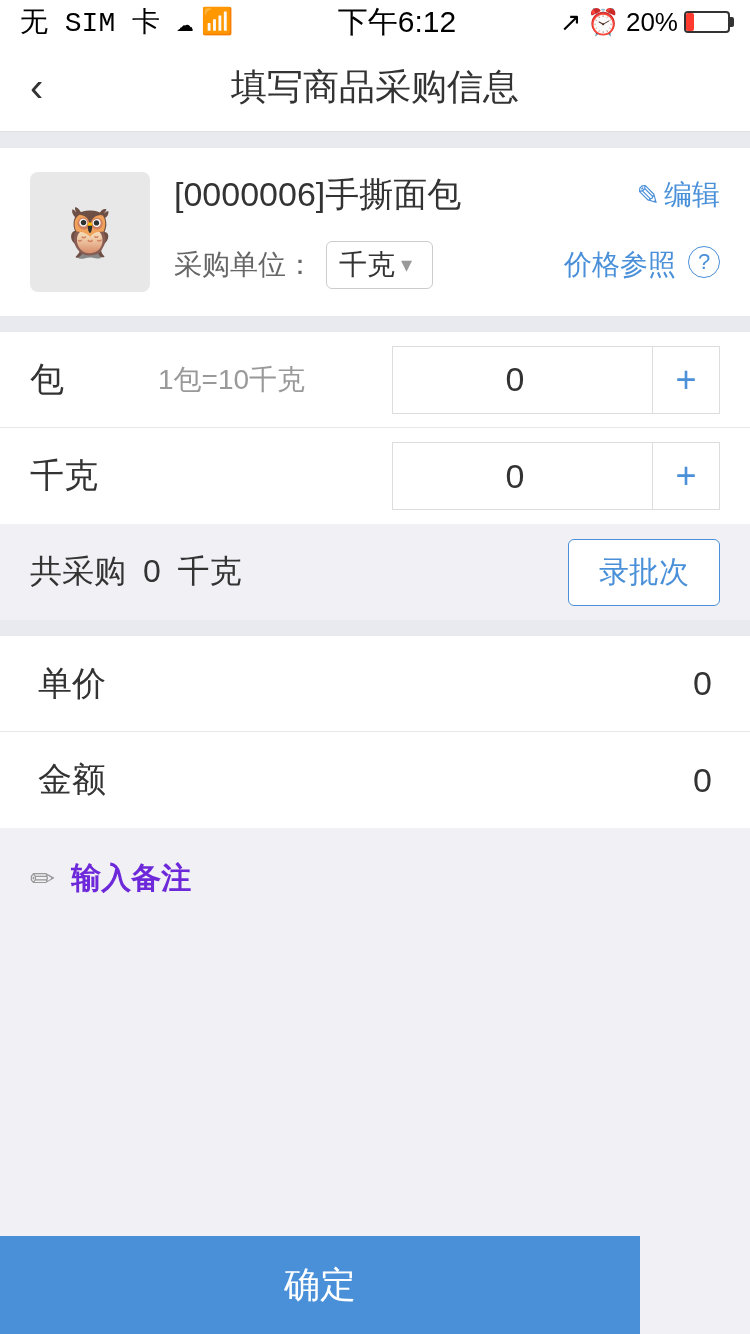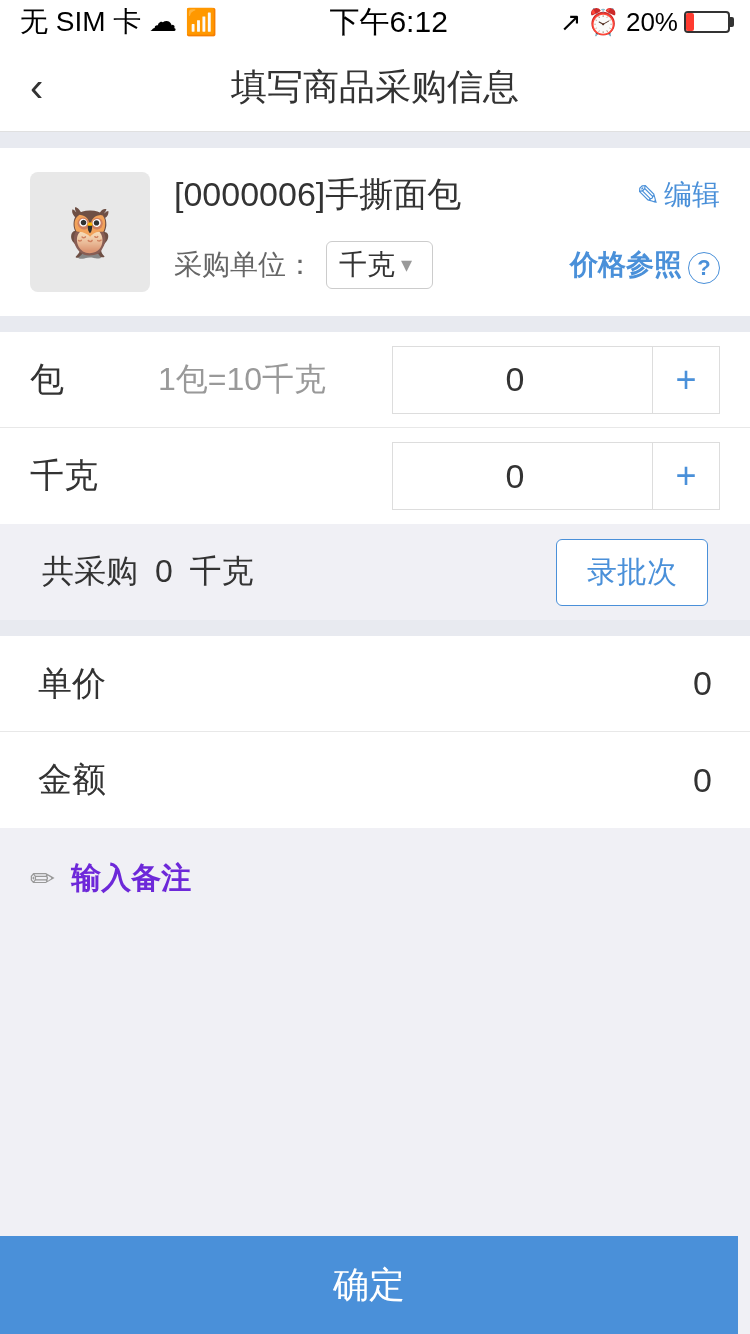--- a/index.html
+++ b/index.html
@@ -18,21 +18,21 @@
       width: 750px;
       height: 44px;
       background: #fff;
       display: flex;
       align-items: center;
       justify-content: space-between;
       padding: 0 20px;
       font-size: 28px;
       color: #000;
     }
-    .status-left { display: flex; align-items: center; gap: 8px; }
+    .status-left { display: flex; align-items: center; gap: 8px; font-family: Liberation Mono, monospace; }
     .status-center { font-weight: 500; font-size: 30px; }
     .status-right { display: flex; align-items: center; gap: 6px; font-size: 26px; }
     .battery {
       width: 46px; height: 22px; border: 2px solid #333; border-radius: 4px; position: relative; display: inline-flex; align-items: center;
     }
     .battery::after {
       content: ''; position: absolute; right: -6px; top: 50%; transform: translateY(-50%);
       width: 4px; height: 10px; background: #333; border-radius: 0 2px 2px 0;
     }
     .battery-fill {
@@ -140,23 +140,22 @@
       color: #333;
       position: relative;
       display: inline-flex;
       align-items: center;
       gap: 6px;
     }
     .price-ref {
       font-size: 28px;
       color: #4a90d9;
       display: flex;
-      align-items: flex-end;
-      gap: 6px;
-      font-weight: bold;
+      align-items: flex-start;
+      gap: 12px;
     }
 
     
     .quantity-section {
       background: #fff;
       margin-top: 0;
     }
     .quantity-row {
       display: flex;
       align-items: center;
@@ -166,21 +165,21 @@
     }
     .quantity-row:last-child {
       border-bottom: none;
     }
     .quantity-label {
       font-size: 34px;
       color: #333;
       min-width: 120px;
     }
     .quantity-sublabel {
-      font-size: 32px;
+      font-size: 28px;
       color: #999;
       margin-left: 8px;
     }
     .quantity-input-wrap {
       flex: 1;
       display: flex;
       align-items: center;
       justify-content: flex-end;
       gap: 0;
     }
@@ -204,21 +203,21 @@
       align-items: center;
       justify-content: center;
       font-size: 36px;
       color: #4a90d9;
       cursor: pointer;
     }
 
     
     .summary-section {
       background: #f0f0f5;
-      padding: 0 42px;
+      padding: 0 30px;
       height: 96px;
       display: flex;
       align-items: center;
       justify-content: space-between;
     }
     .summary-text {
       font-size: 32px;
       color: #333;
     }
     .batch-btn {
@@ -280,21 +279,21 @@
       flex: 1;
       background: #f0f0f5;
       min-height: 300px;
     }
 
     
     .confirm-btn {
       position: fixed;
       bottom: 0;
       left: 0;
-      width: 738px;
+      width: 640px;
       height: 98px;
       background: #4a90d9;
       display: flex;
       align-items: center;
       justify-content: center;
       font-size: 36px;
       color: #fff;
       cursor: pointer;
       border: none;
       outline: none;

